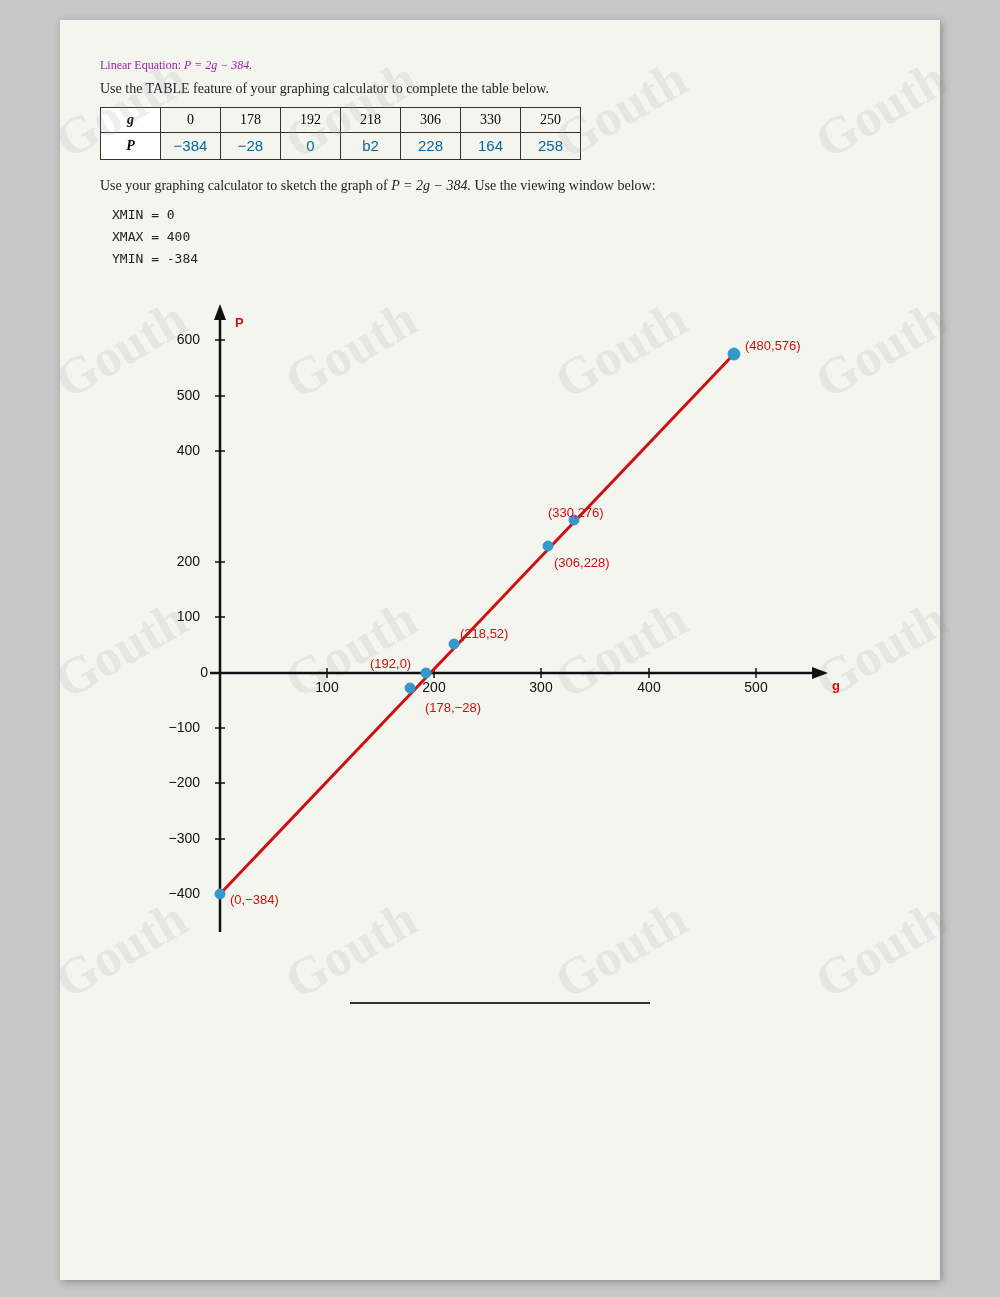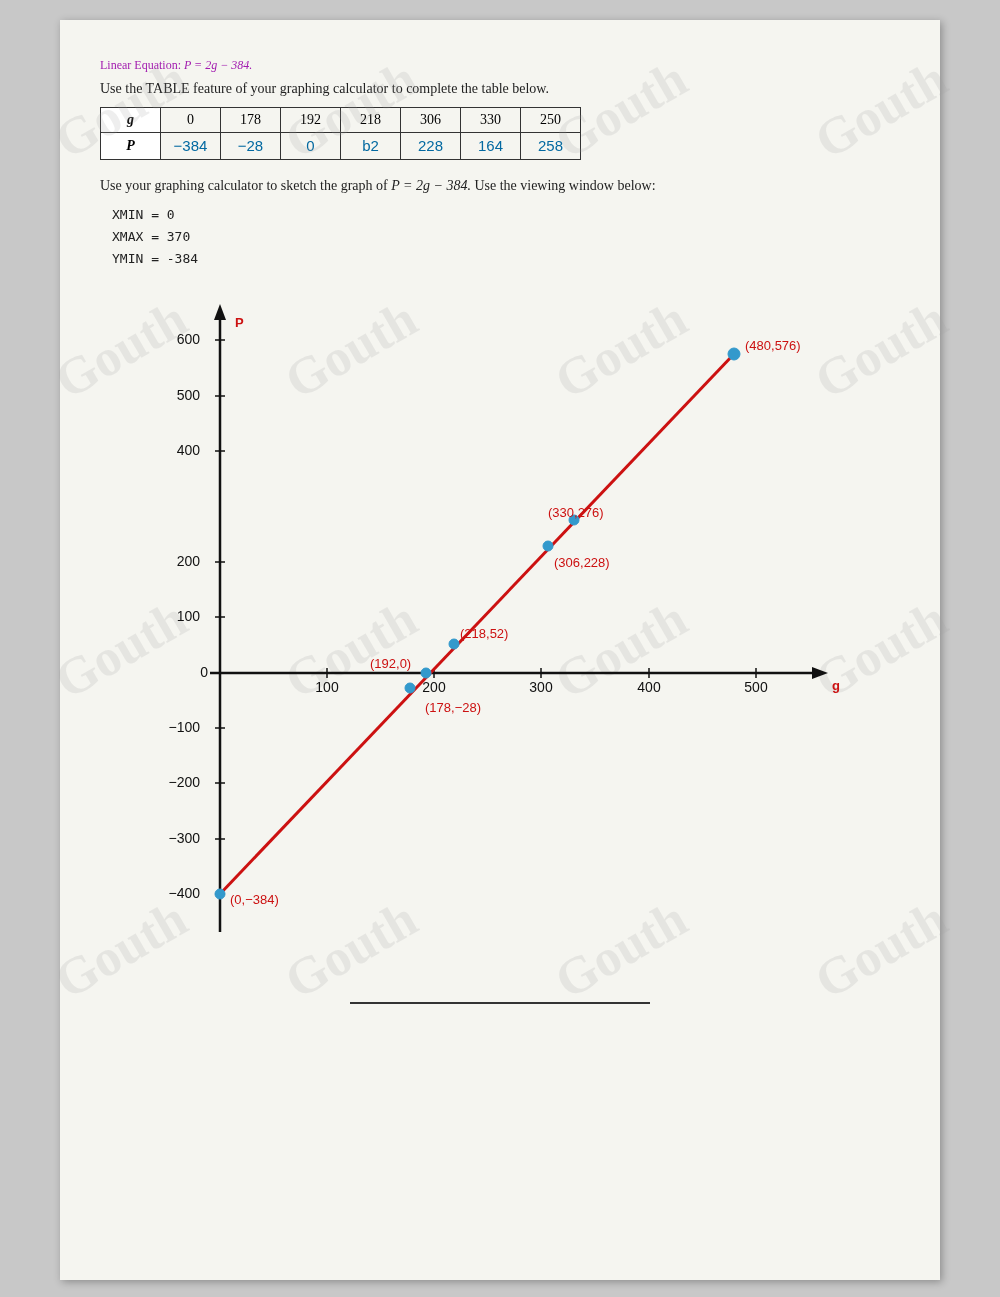--- a/index.html
+++ b/index.html
@@ -164,21 +164,21 @@
     </tr>
   </tbody>
     </table>
 
   <p class="instructions">
     Use your graphing calculator to sketch the graph of <em>P = 2g − 384.</em> Use the viewing window below:
   </p>
 
   <div class="window-params">
     <div>XMIN = 0</div>
-    <div>XMAX = 370</div>
+    <div>XMAX = 400</div>
     <div>YMIN = -384</div>
   </div>
 
   <div class="graph-container">
     <svg class="graph-svg" viewBox="0 0 720 700" xmlns="http://www.w3.org/2000/svg">
 
       <line x1="80" y1="30" x2="80" y2="650" class="axis-line"></line>
 
       <polygon points="80,22 74,38 86,38" fill="#111"></polygon>
 

